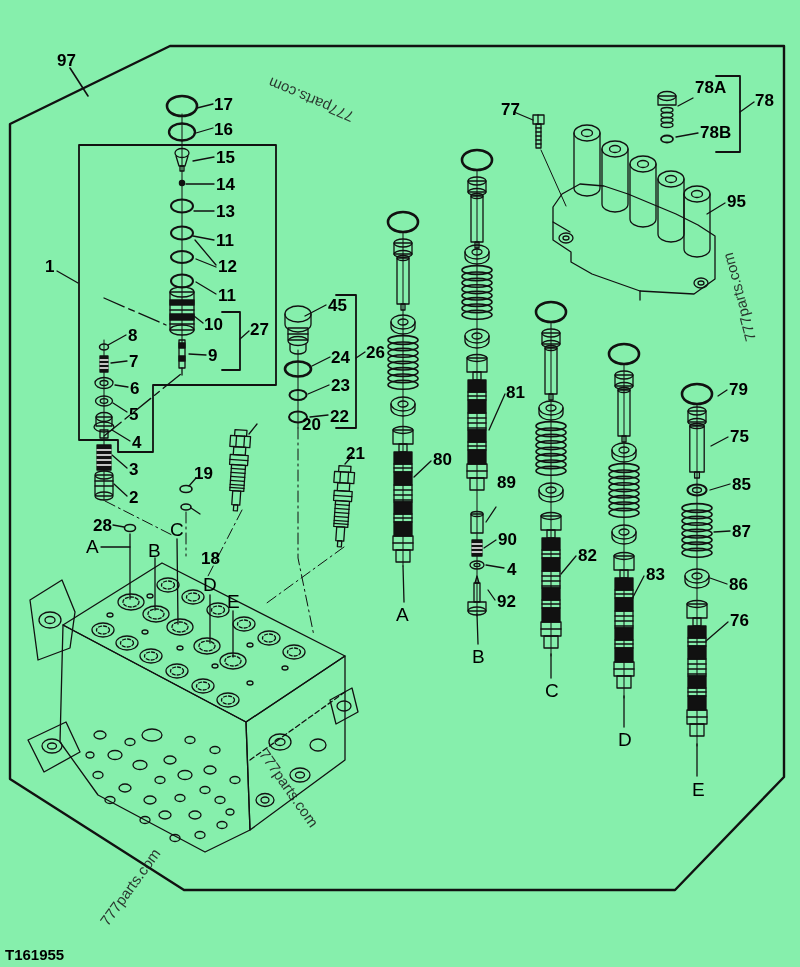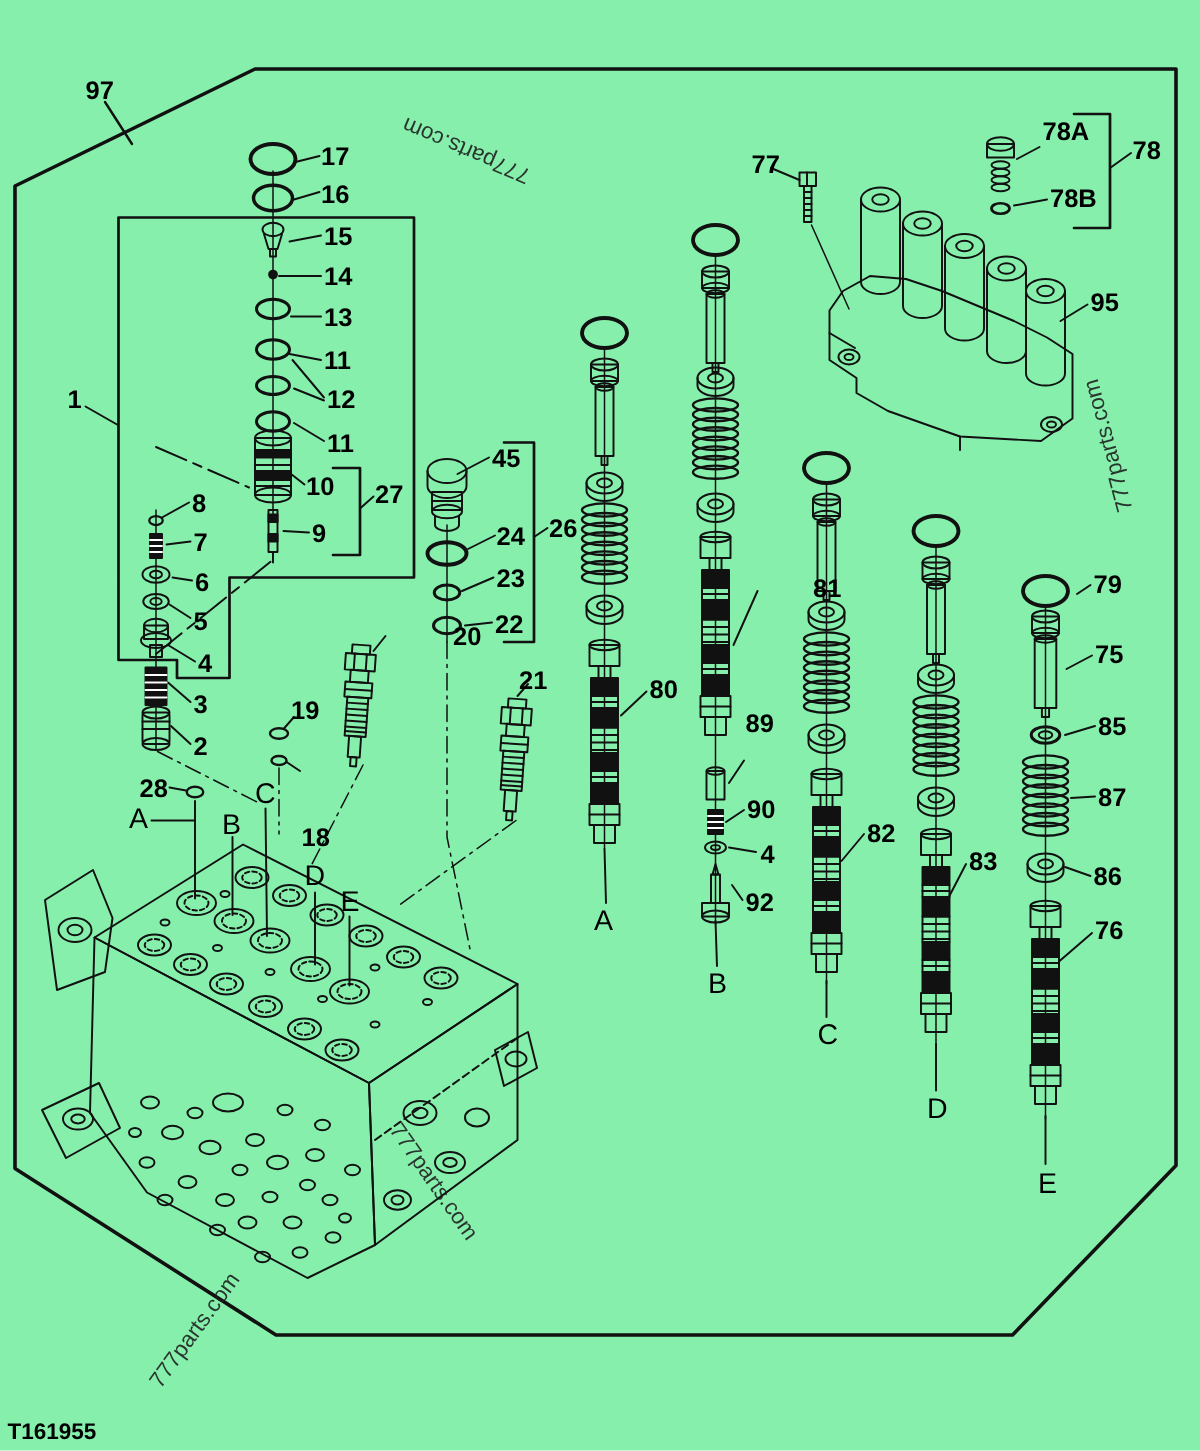--- a/index.html
+++ b/index.html
@@ -528,21 +528,21 @@
     <div class="callout" style="left: 194px; top: 465px;">19</div>
     <div class="callout" style="left: 201px; top: 508px; margin-top: 42px;">18</div>
     <div class="callout" style="left: 254px; top: 416px; margin-left: 48px;">20</div>
     <div class="callout" style="left: 346px; top: 445px;">21</div>
     <div class="callout" style="left: 328px; top: 297px;">45</div>
     <div class="callout" style="left: 331px; top: 349px;">24</div>
     <div class="callout" style="left: 331px; top: 377px;">23</div>
     <div class="callout" style="left: 330px; top: 408px;">22</div>
     <div class="callout" style="left: 366px; top: 344px;">26</div>
     <div class="callout" style="left: 433px; top: 451px;">80</div>
-    <div class="callout" style="left: 506px; top: 384px; margin-left: 36px;">81</div>
+    <div class="callout" style="left: 506px; top: 384px;">81</div>
     <div class="callout" style="left: 497px; top: 474px;">89</div>
     <div class="callout" style="left: 498px; top: 531px;">90</div>
     <div class="callout" style="left: 507px; top: 561px;">4</div>
     <div class="callout" style="left: 497px; top: 593px;">92</div>
     <div class="callout" style="left: 578px; top: 547px;">82</div>
     <div class="callout" style="left: 646px; top: 566px;">83</div>
     <div class="callout" style="left: 729px; top: 381px;">79</div>
     <div class="callout" style="left: 730px; top: 428px;">75</div>
     <div class="callout" style="left: 732px; top: 476px;">85</div>
     <div class="callout" style="left: 732px; top: 523px;">87</div>

